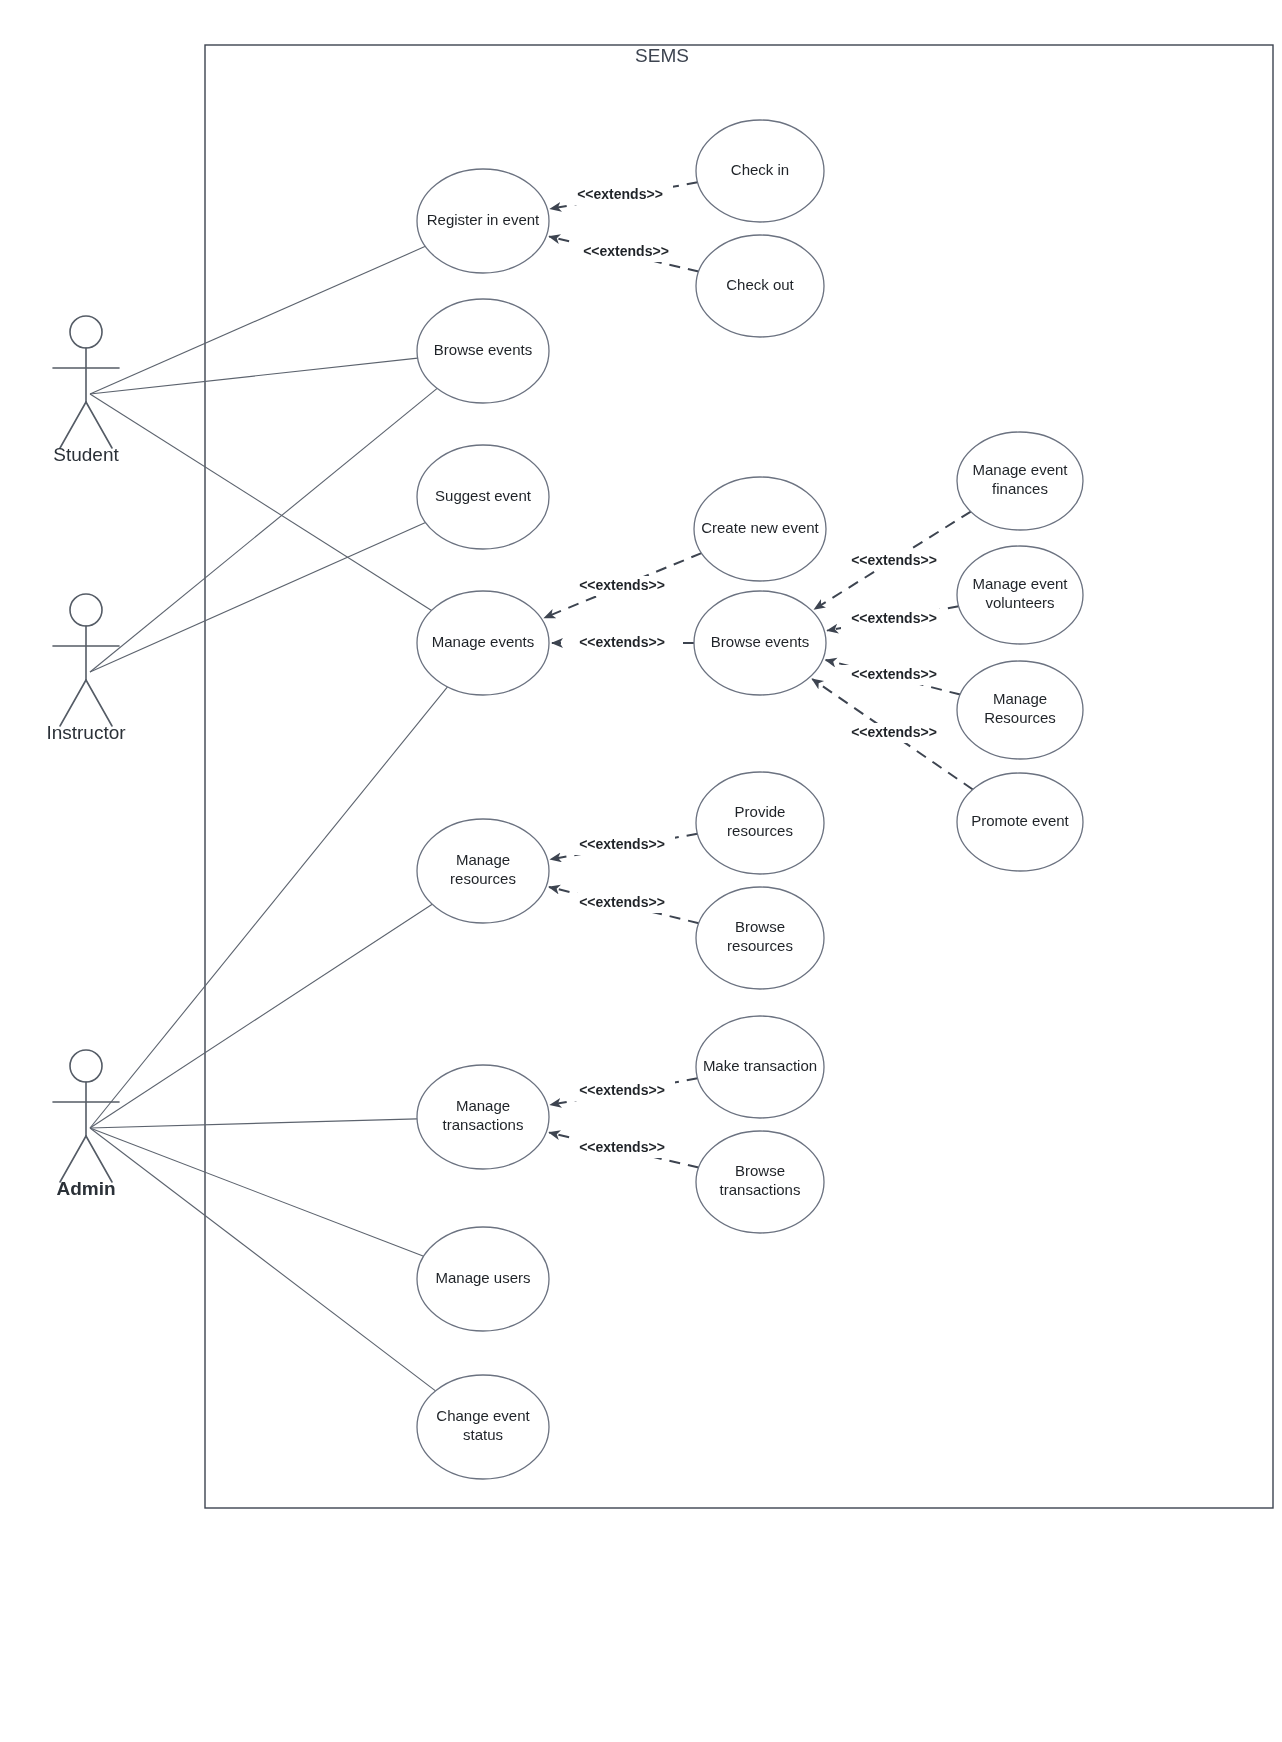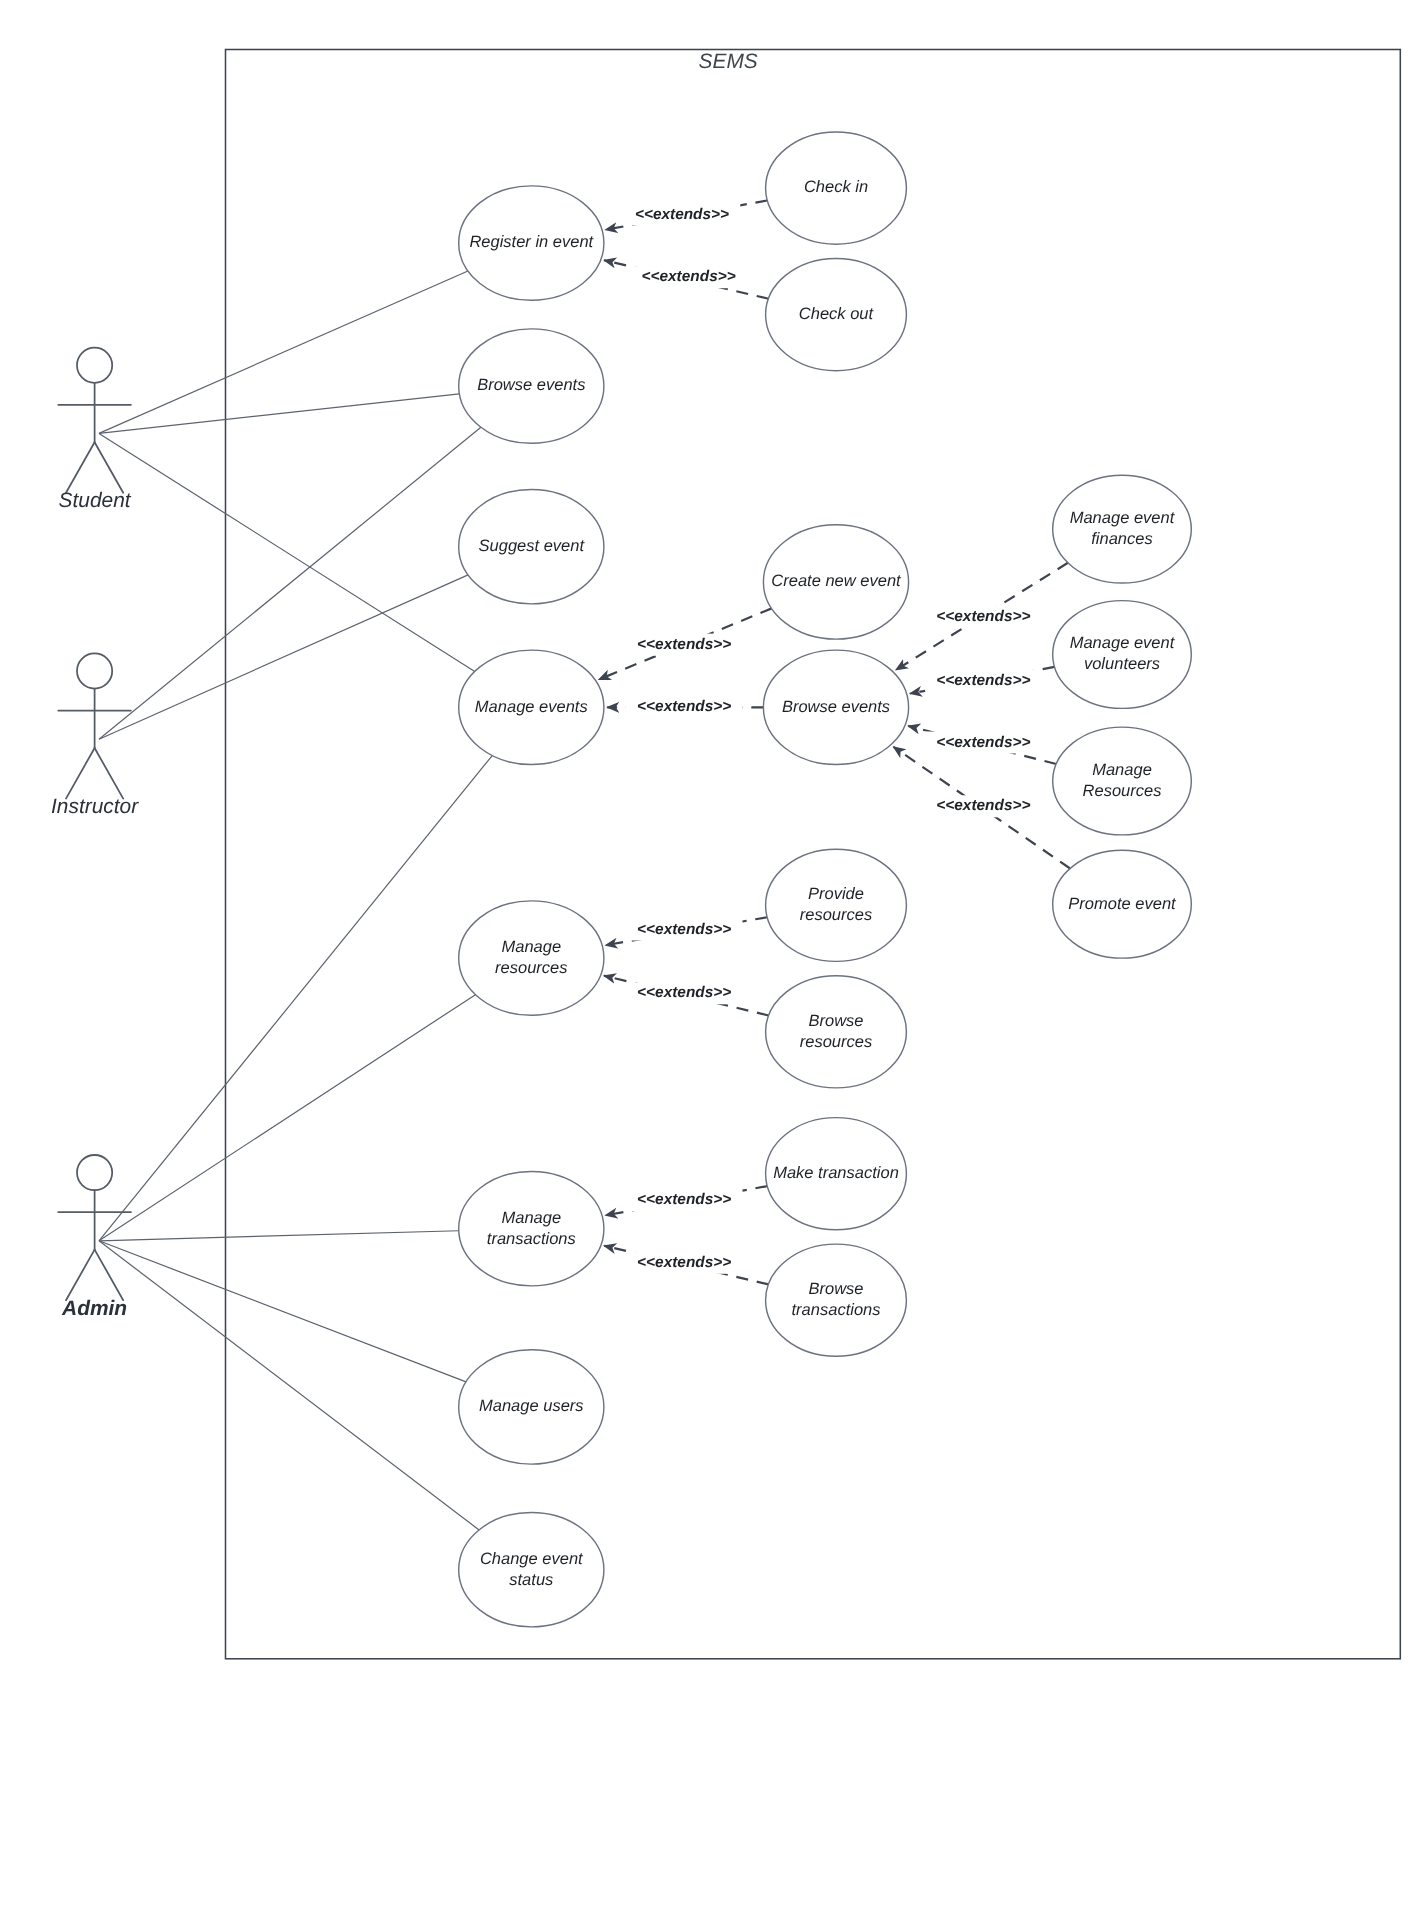--- a/index.html
+++ b/index.html
@@ -10,21 +10,20 @@
   body {
     width: 1282px;
     height: 1742px;
     font-family: "Liberation Sans", sans-serif;
     overflow: hidden;
   }
   #diagram-root {
     position: relative;
     width: 1282px;
     height: 1428px;
-    font-style: italic;
   }
   svg#uml {
     display: block;
     width: 1282px;
     height: 1742px;
   }
   .boundary-rect {
     fill: none;
     stroke: #3d4450;
     stroke-width: 1.4;

